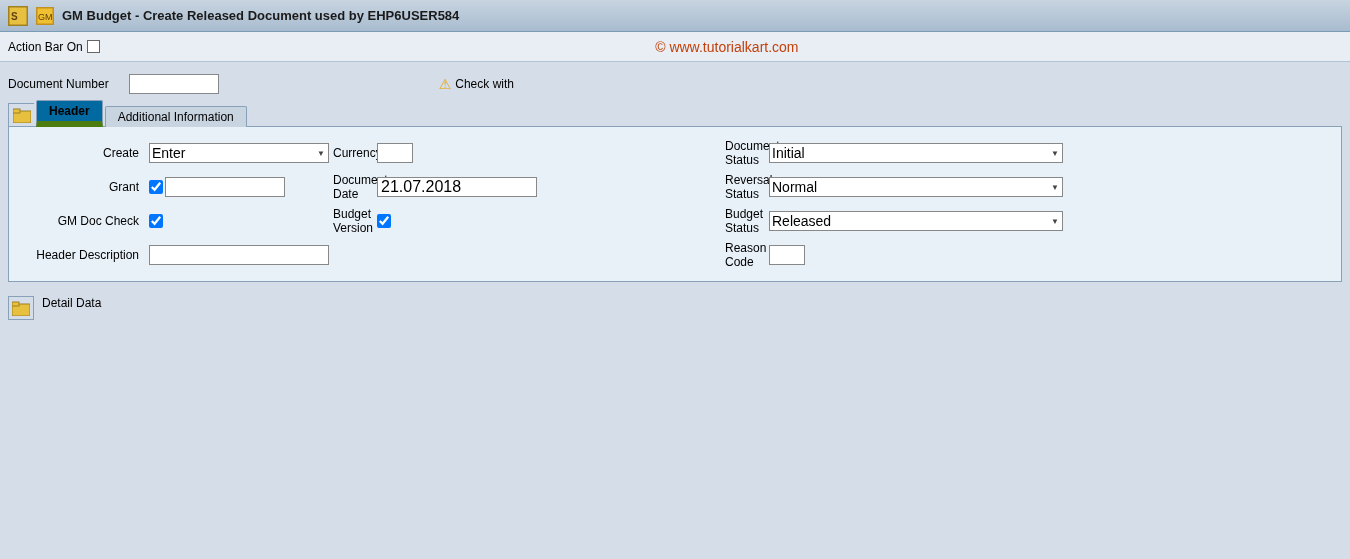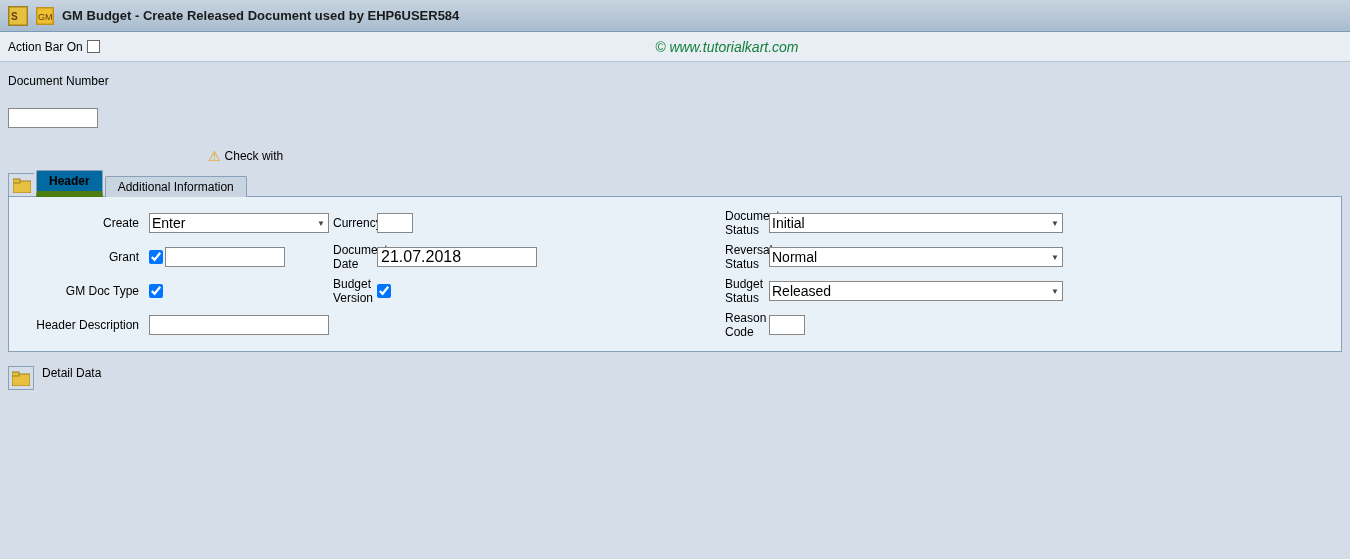--- a/index.html
+++ b/index.html
@@ -57,37 +57,35 @@
       font-size: 12px;
     }
     .toolbar-checkbox {
       width: 13px; height: 13px;
       border: 1px solid #666;
       background: #fff;
     }
     .toolbar-watermark {
       flex: 1;
       text-align: center;
-      color: #15803d;
+      color: #c2410c;
       font-size: 14px;
-      font-style: italic;
     }
 
     
     .content {
       padding: 6px 8px;
     }
 
     
     .doc-number-row {
       display: flex;
-      align-items: flex-start;
+      align-items: center;
       padding: 6px 0;
       gap: 20px;
-      flex-direction: column;
     }
     .doc-number-input {
       border: 1px solid #888;
       background: #fff;
       width: 90px;
       height: 20px;
       padding: 1px 3px;
       font-size: 12px;
     }
     .check-with {
@@ -318,21 +316,21 @@
       <div style="grid-column: span 2; border-radius: 6px;">
         <div class="select-wrapper">
           <select class="form-select">
             <option>Normal</option>
             <option>Initial</option>
             <option>Released</option>
           </select>
         </div>
       </div>
 
-      <span class="form-label">GM Doc Type</span>
+      <span class="form-label">GM Doc Check</span>
       <div class="checkbox-field">
         <input type="checkbox" checked="" style="">
       </div>
       <span class="form-label-left">Budget Version</span>
       <div class="checkbox-field">
         <input type="checkbox" checked="" style="">
       </div>
 
       <span></span>
       <span class="form-label-left">Budget Status</span>

